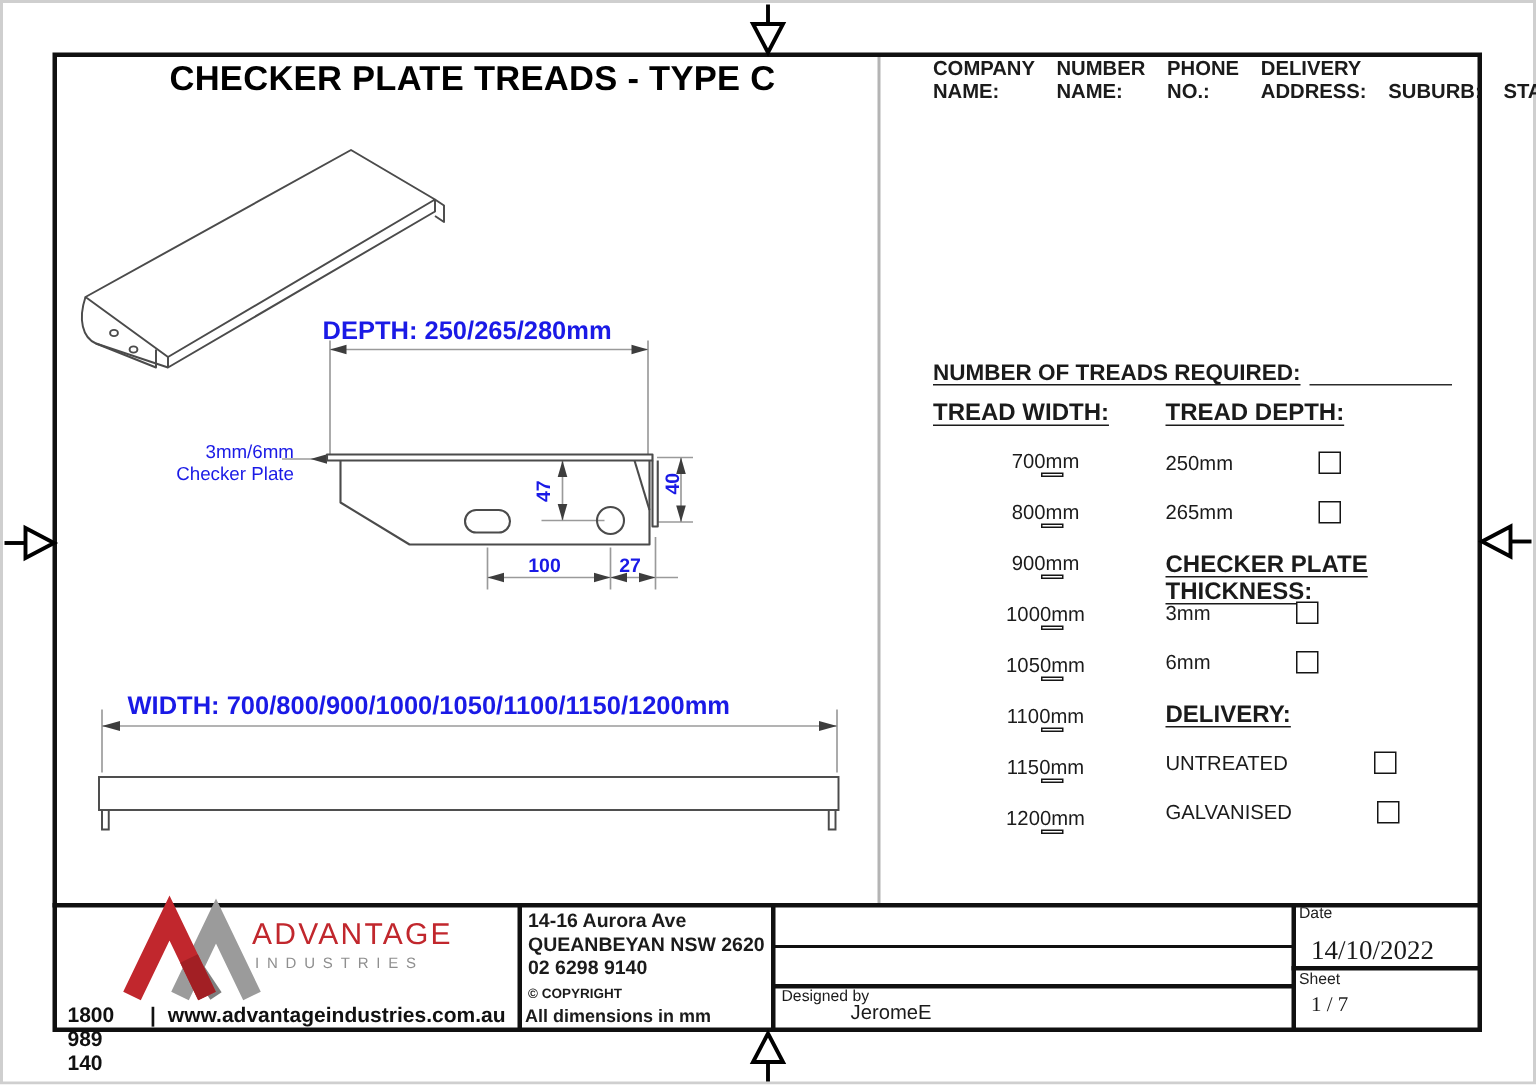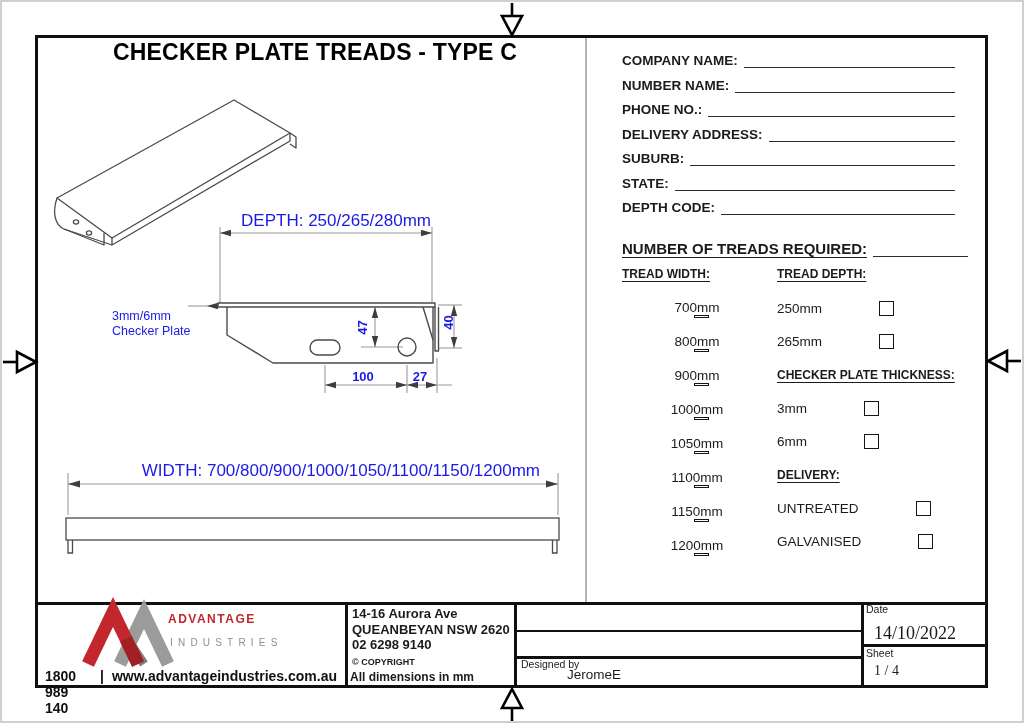--- a/index.html
+++ b/index.html
@@ -11,42 +11,42 @@
   .border-box { position:absolute; left:35px; top:35px; width:953px; height:653px;
     border:3px solid #101010; box-sizing:border-box; }
   .divider { position:absolute; left:585px; top:38px; width:2px; height:564px; background:#b4b4b4; }
 
   
   .sheet-title { position:absolute; left:37px; top:39px; width:556px; text-align:center;
     font-size:23px; font-weight:bold; letter-spacing:0.2px; color:#000; }
 
   
   .blue { color:#1a1ae6; }
-  .dim-big { position:absolute; font-size:17px; text-align:right; }
+  .dim-big { position:absolute; font-size:17px; text-align:left;font-weight:bold; }
   .dim-num { position:absolute; font-size:13px; font-weight:bold; text-align:center; }
   .rot { transform:rotate(-90deg); transform-origin:center; }
-  .leader-label { position:absolute; left:112px; top:294px; width:84px; text-align:left;
-    font-size:12.5px; line-height:15px;margin-top:15px; }
+  .leader-label { position:absolute; left:112px; top:294px; width:84px; text-align:right;
+    font-size:12.5px; line-height:15px; }
 
   svg { position:absolute; overflow:visible; }
 
   
   .form-rows { position:absolute; left:622px; top:52px; width:333px; display:flex;
-    flex-direction:column; gap:8.5px; }
+    flex-direction:row; gap:8.5px; }
   .frow { display:flex; align-items:flex-end; height:16px; font-size:13.5px; font-weight:bold; }
   .blank { flex:1; border-bottom:1.4px solid #2c2c2c; margin-left:6px; height:14px; }
   .treads-row { position:absolute; left:622px; top:240px; display:flex; align-items:flex-end;
     font-size:15px; font-weight:bold; }
   .treads-row .label-u { text-decoration:underline; text-underline-offset:3px; }
   .treads-row .blank { width:95px; flex:none; }
 
   .opt-col { position:absolute; display:flex; flex-direction:column; }
   .col-left  { left:622px; top:267px; width:150px; }
   .col-right { left:777px; top:267px; width:205px; }
-  .heading { font-size:12px; font-weight:bold; text-decoration:underline;
+  .heading { font-size:16px; font-weight:bold; text-decoration:underline;
     text-underline-offset:3px; height:17px; }
   .opt { display:flex; align-items:center; height:18px; font-size:13.5px; }
   .col-left  .opt { margin-top:16px;flex-direction:column; }
   .col-right .opt { margin-top:15px;gap:48px; }
   .col-right .heading.mid { margin-top:18px; }
   .col-right .opt.after-h { margin-top:14px; }
   .cb { width:13px; height:13px; border:1.8px solid #151515; margin-left:9px; background:#fff; }
 
   
   .tb-line { position:absolute; background:#101010; }
@@ -55,21 +55,21 @@
   .copyright { position:absolute; left:352px; top:657px; font-size:9px; font-weight:bold; }
   .dims-note { position:absolute; left:350px; top:670px; font-size:12px; font-weight:bold; }
   .designed-label { position:absolute; left:521px; top:658px; font-size:10.5px; }
   .designed-value { position:absolute; left:567px; top:667px; font-size:13.5px; }
   .date-label { position:absolute; left:866px; top:603px; font-size:10.5px; }
   .date-value { position:absolute; left:874px; top:623px; font-size:18px; font-family:"Liberation Serif", serif; }
   .sheet-label { position:absolute; left:866px; top:647px; font-size:10.5px; }
   .sheet-value { position:absolute; left:874px; top:663px; font-size:14px; font-family:"Liberation Serif", serif; }
 
   .logo-wrap { position:absolute; left:80px; top:604px; width:250px; height:62px; }
-  .logo-brand { position:absolute; left:168px; top:612px; font-size:12px; font-weight:bold;
+  .logo-brand { position:absolute; left:168px; top:612px; font-size:20px; font-weight:normal;
     color:#c1272d; letter-spacing:1.5px; }
   .logo-sub { position:absolute; left:170px; top:637px; font-size:10px; color:#8f8f8f;
     letter-spacing:5.2px; }
   .contact-line { position:absolute; left:45px; top:668px; width:292px; font-size:14px;
     font-weight:bold; color:#111; display:flex; gap:8px; }
 </style>
 </head>
 <body>
 
 <div class="page-frame"></div>
@@ -309,13 +309,13 @@
   <div>02 6298 9140</div>
 </div>
 <div class="copyright">© COPYRIGHT</div>
 <div class="dims-note">All dimensions in mm</div>
 
 <div class="designed-label">Designed by</div>
 <div class="designed-value">JeromeE</div>
 <div class="date-label tiny-label">Date</div>
 <div class="date-value">14/10/2022</div>
 <div class="sheet-label tiny-label">Sheet</div>
-<div class="sheet-value">1 / 4</div>
+<div class="sheet-value">1 / 7</div>
 
 </body></html>

